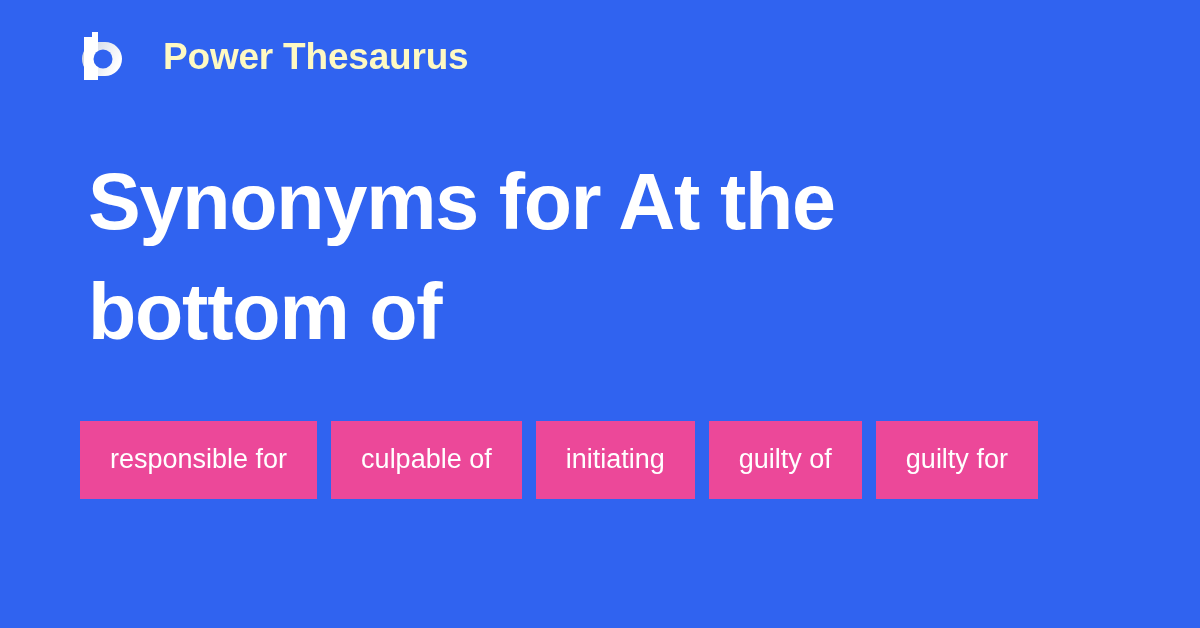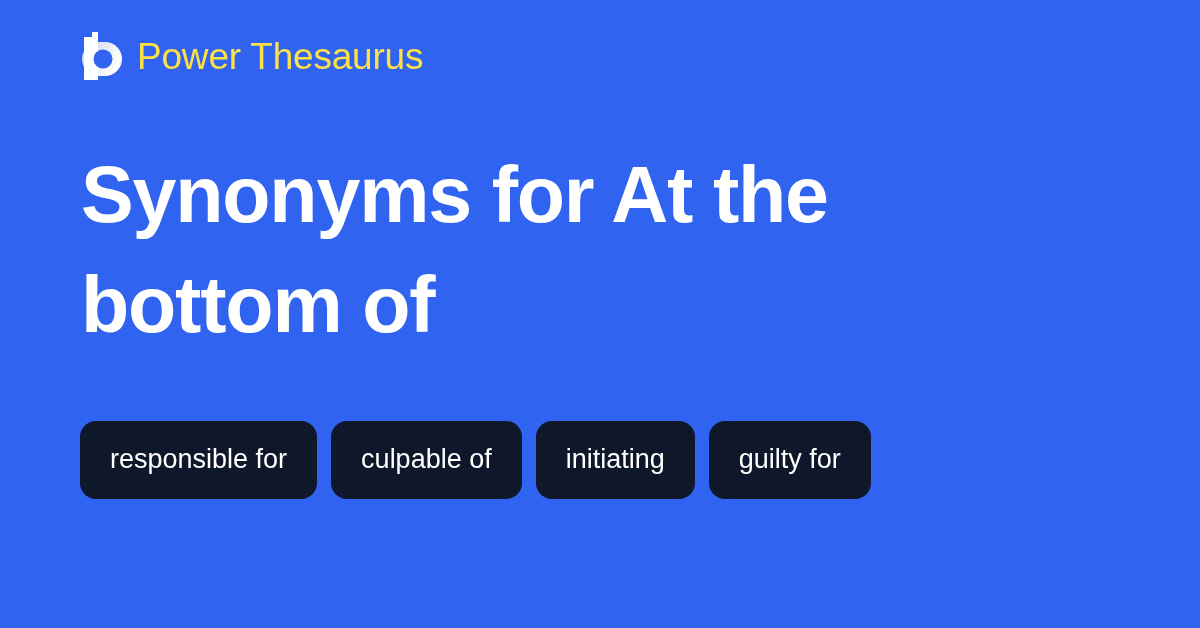--- a/index.html
+++ b/index.html
@@ -31,60 +31,60 @@
     align-items: center;
     height: 56px;
   }
   .brand-logo {
     width: 44px;
     height: 48px;
     display: block;
     flex: 0 0 auto;
   }
   .brand-name {
-    margin-left: 13px;
-    color: #fde047;
+    margin-left: 39px;
+    color: #fef9c3;
     font-size: 37px;
-    font-weight: 400;
+    font-weight: 700;
     letter-spacing: -0.2px;
     line-height: 1;
     white-space: nowrap;
   }
 
   
   .headline {
     position: absolute;
     left: 80px;
     top: 139px;
     width: 1000px;
     color: #ffffff;
     font-size: 79px;
     font-weight: bold;
     line-height: 110px;
     letter-spacing: -1.2px;
-    margin: 1px;
+    margin: 8px;
   }
 
   
   .chips {
     position: absolute;
     left: 80px;
     top: 421px;
     width: 1060px;
     display: flex;
     flex-wrap: wrap;
     gap: 18px 14px;
   }
   .chip {
-    background: #0f172a;
+    background: #ec4899;
     color: #ffffff;
     font-size: 27px;
     font-weight: 400;
     line-height: 1;
-    border-radius: 16px;
+    border-radius: 0;
     padding: 25px 30px 26px 30px;
     white-space: nowrap;
     box-sizing: border-box;
     display: inline-block;
   }
 </style>
 </head>
 <body>
 
 <div class="card">
@@ -108,16 +108,17 @@
     </svg>
     <span class="brand-name">Power Thesaurus</span>
   </div>
 
   <h1 class="headline">Synonyms for At the bottom of</h1>
 
   <div class="chips">
     <span class="chip">responsible for</span>
     <span class="chip">culpable of</span>
     <span class="chip">initiating</span>
+    <span class="chip">guilty of</span>
     <span class="chip">guilty for</span>
   </div>
 
 </div>
 
 </body></html>

